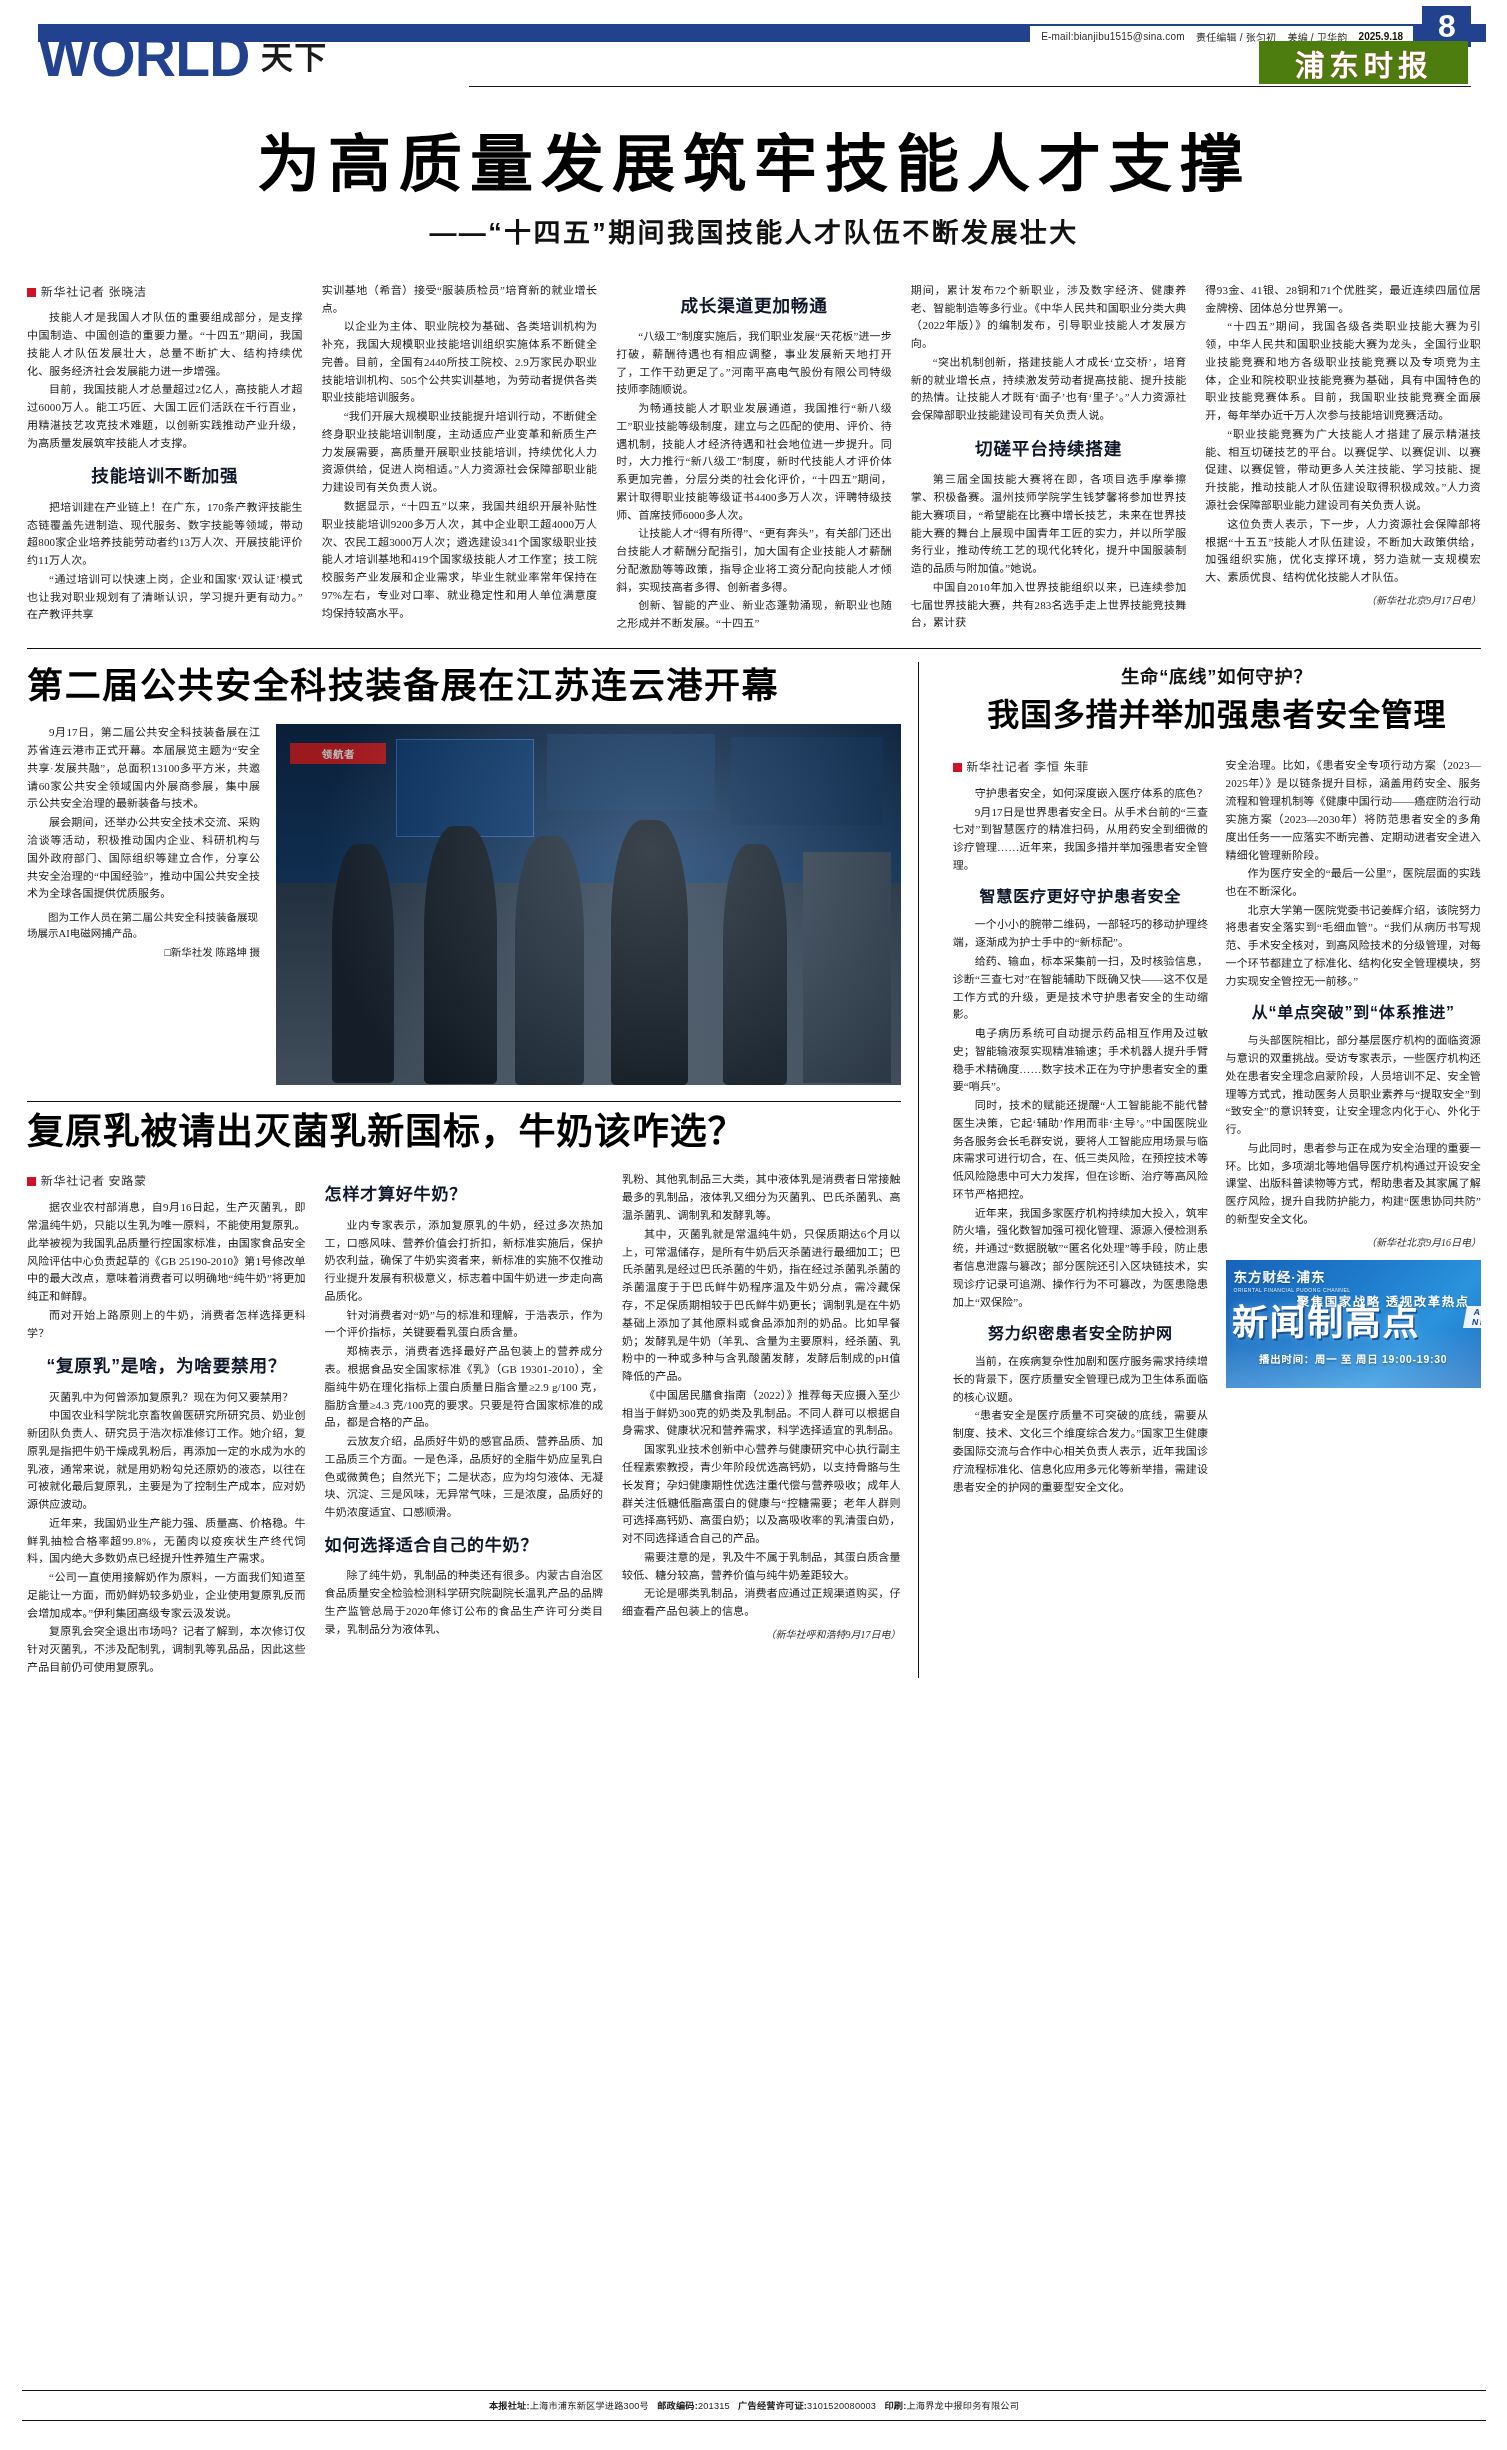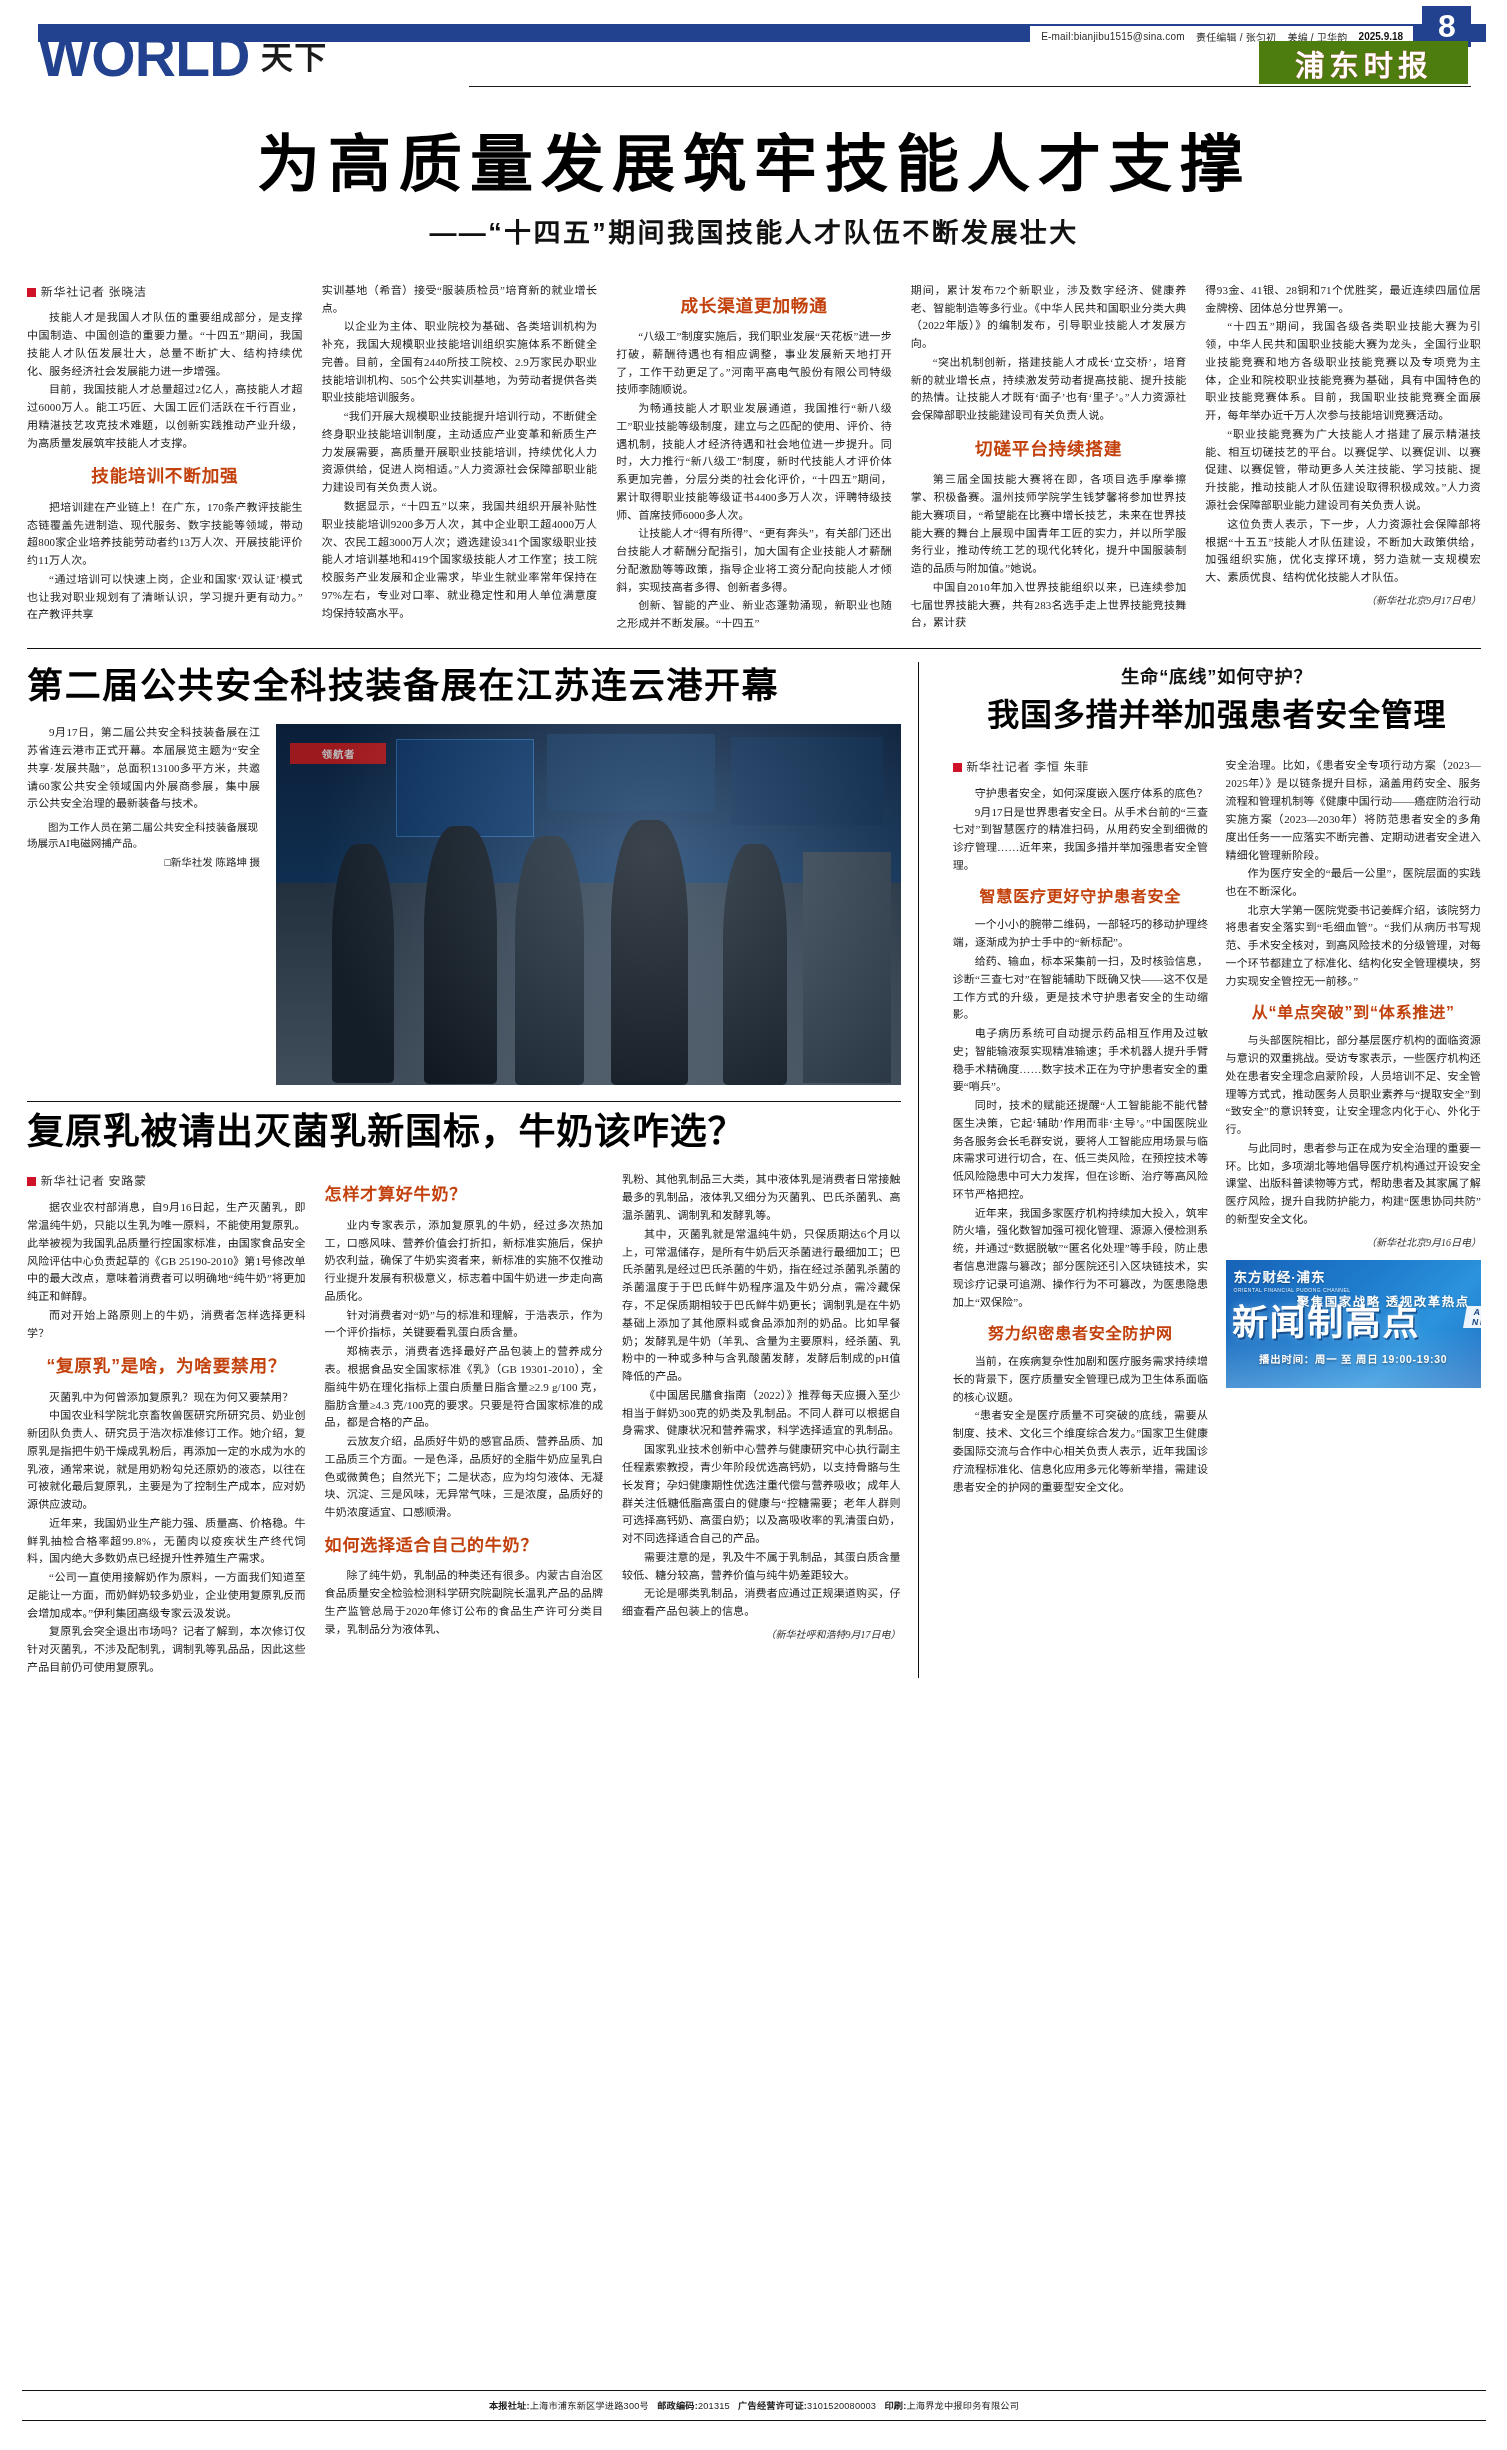--- a/index.html
+++ b/index.html
@@ -68,21 +68,21 @@
   }
   .byline .sq{display:inline-block;width:8.8px;height:8.8px;background:#cf1228;margin-right:4.8px;vertical-align:-0.8px;}
   p.bt{
     margin:0 0 0.8px 0;text-indent:2em;font-size:11px;line-height:1.62;
     text-align:justify;color:#1c1c1c;letter-spacing:0.1px;
     font-family:"Liberation Serif","DejaVu Serif",serif;
   }
   p.bt.noind{text-indent:0;}
   .subhead{
     text-align:center;font-family:"Liberation Sans","DejaVu Sans",sans-serif;
-    font-weight:bold;font-size:17.6px;letter-spacing:0.8px;color:#c2410c;
+    font-weight:bold;font-size:17.6px;letter-spacing:0.8px;color:#0f172a;
     margin:12.8px 0 9.6px 0;line-height:1.35;
   }
   .credit{text-align:right;font-size:10px;color:#333;margin-top:4.8px;font-style:italic;}
 
   
   .sec1{display:flex;gap:19px;margin-top:32px;padding:0 4.8px;}
   .sec1 .col{flex:1;min-width:0;}
 
   
   .hrule{border-top:1.1px solid #111;margin:14.4px 4.8px 0 4.8px;}
@@ -266,20 +266,21 @@
 
   <div class="mid">
 
     <div class="mid-left">
 
       <h2 class="h-expo">第二届公共安全科技装备展在江苏连云港开幕</h2>
 
       <div class="expo-body">
         <div class="expo-text">
           <p class="bt">9月17日，第二届公共安全科技装备展在江苏省连云港市正式开幕。本届展览主题为“安全共享·发展共融”，总面积13100多平方米，共邀请60家公共安全领域国内外展商参展，集中展示公共安全治理的最新装备与技术。</p>
+          <p class="bt">展会期间，还举办公共安全技术交流、采购洽谈等活动，积极推动国内企业、科研机构与国外政府部门、国际组织等建立合作，分享公共安全治理的“中国经验”，推动中国公共安全技术为全球各国提供优质服务。</p>
           <div class="caption">
             <span>图为工作人员在第二届公共安全科技装备展现场展示AI电磁网捕产品。</span>
             <span class="ph">□新华社发 陈路坤 摄</span>
           </div>
         </div>
 
         <div class="photo">
           <div class="ph-layer">
             <div class="ph-screen" style="left:0;top:0;width:100%;height:44%;background:linear-gradient(180deg,#0e2a4d,#16406f);"></div>
             <div class="ph-screen" style="left:0;top:44%;width:100%;height:56%;background:linear-gradient(180deg,#2f4256,#5a6b7d);"></div>

